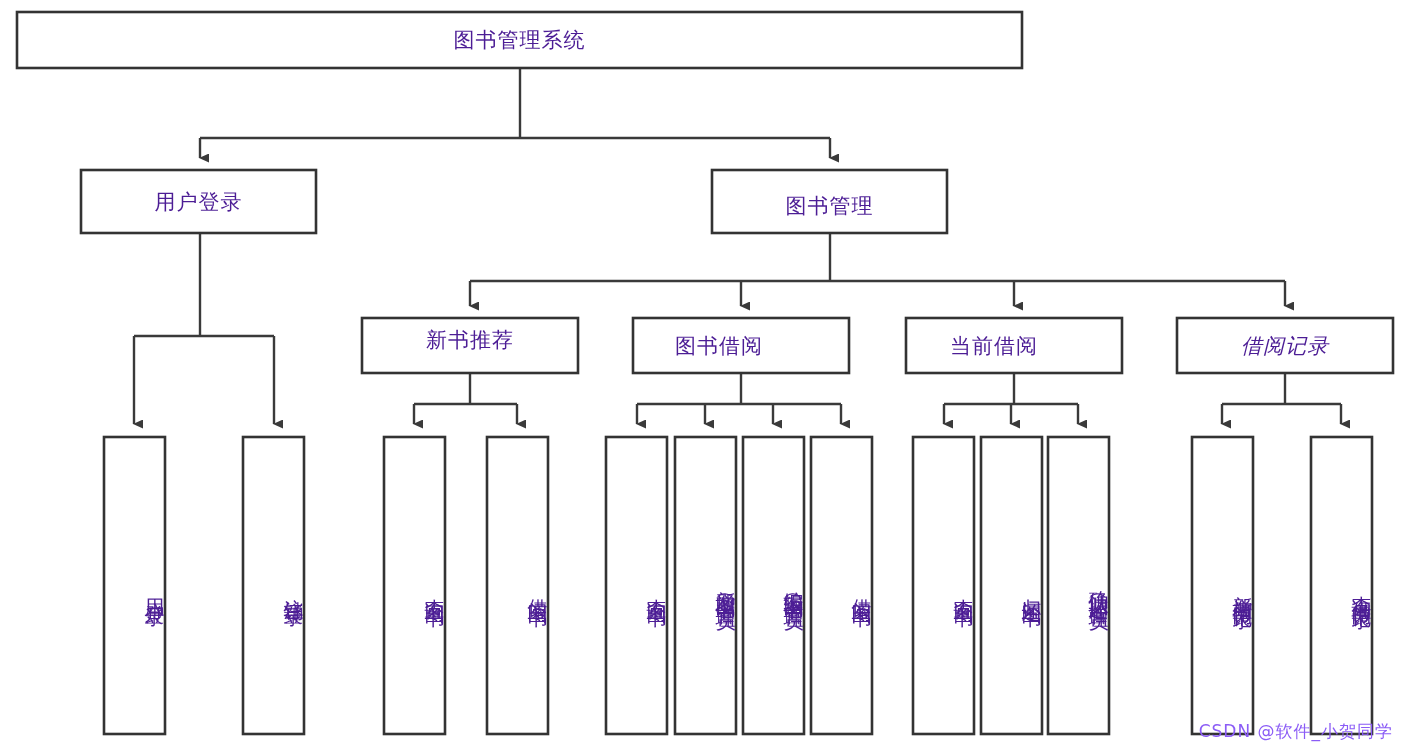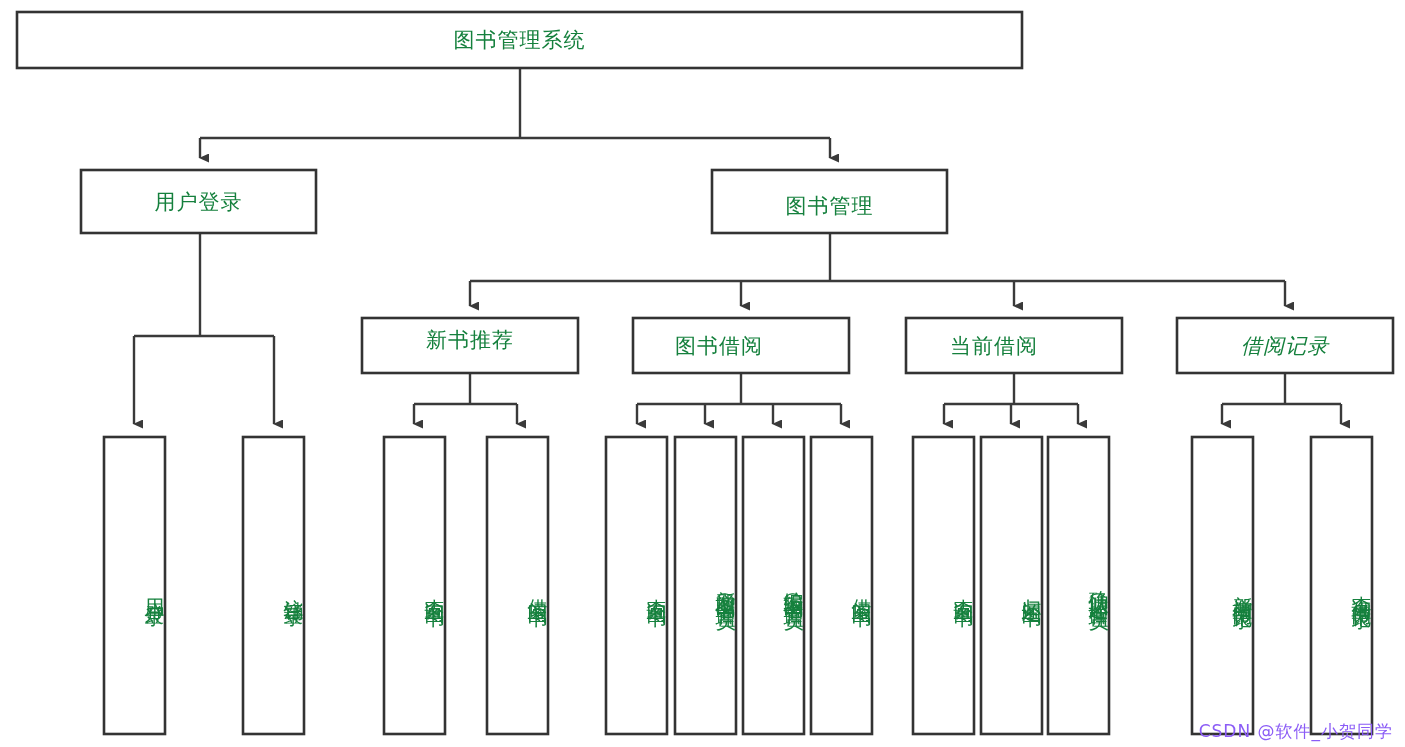--- a/index.html
+++ b/index.html
@@ -5,21 +5,21 @@
   html,body{margin:0;padding:0;}
   body{
     width:1405px;height:747px;background:#ffffff;
     font-family:"DejaVu Sans","Liberation Sans",sans-serif;
     overflow:hidden;position:relative;
   }
   #diagram{position:absolute;left:0;top:0;width:1405px;height:747px;}
   .node-label{
     position:absolute;
     display:flex;align-items:center;justify-content:center;
-    color:#15803d;
+    color:#4c1d95;
     pointer-events:none;
     box-sizing:border-box;
   }
   .node-label.horiz{font-size:21px;letter-spacing:1px;}
   .node-label.vert{
     writing-mode:vertical-rl;
     text-orientation:upright;
     font-size:20px;
     letter-spacing:3px;
     line-height:1;

